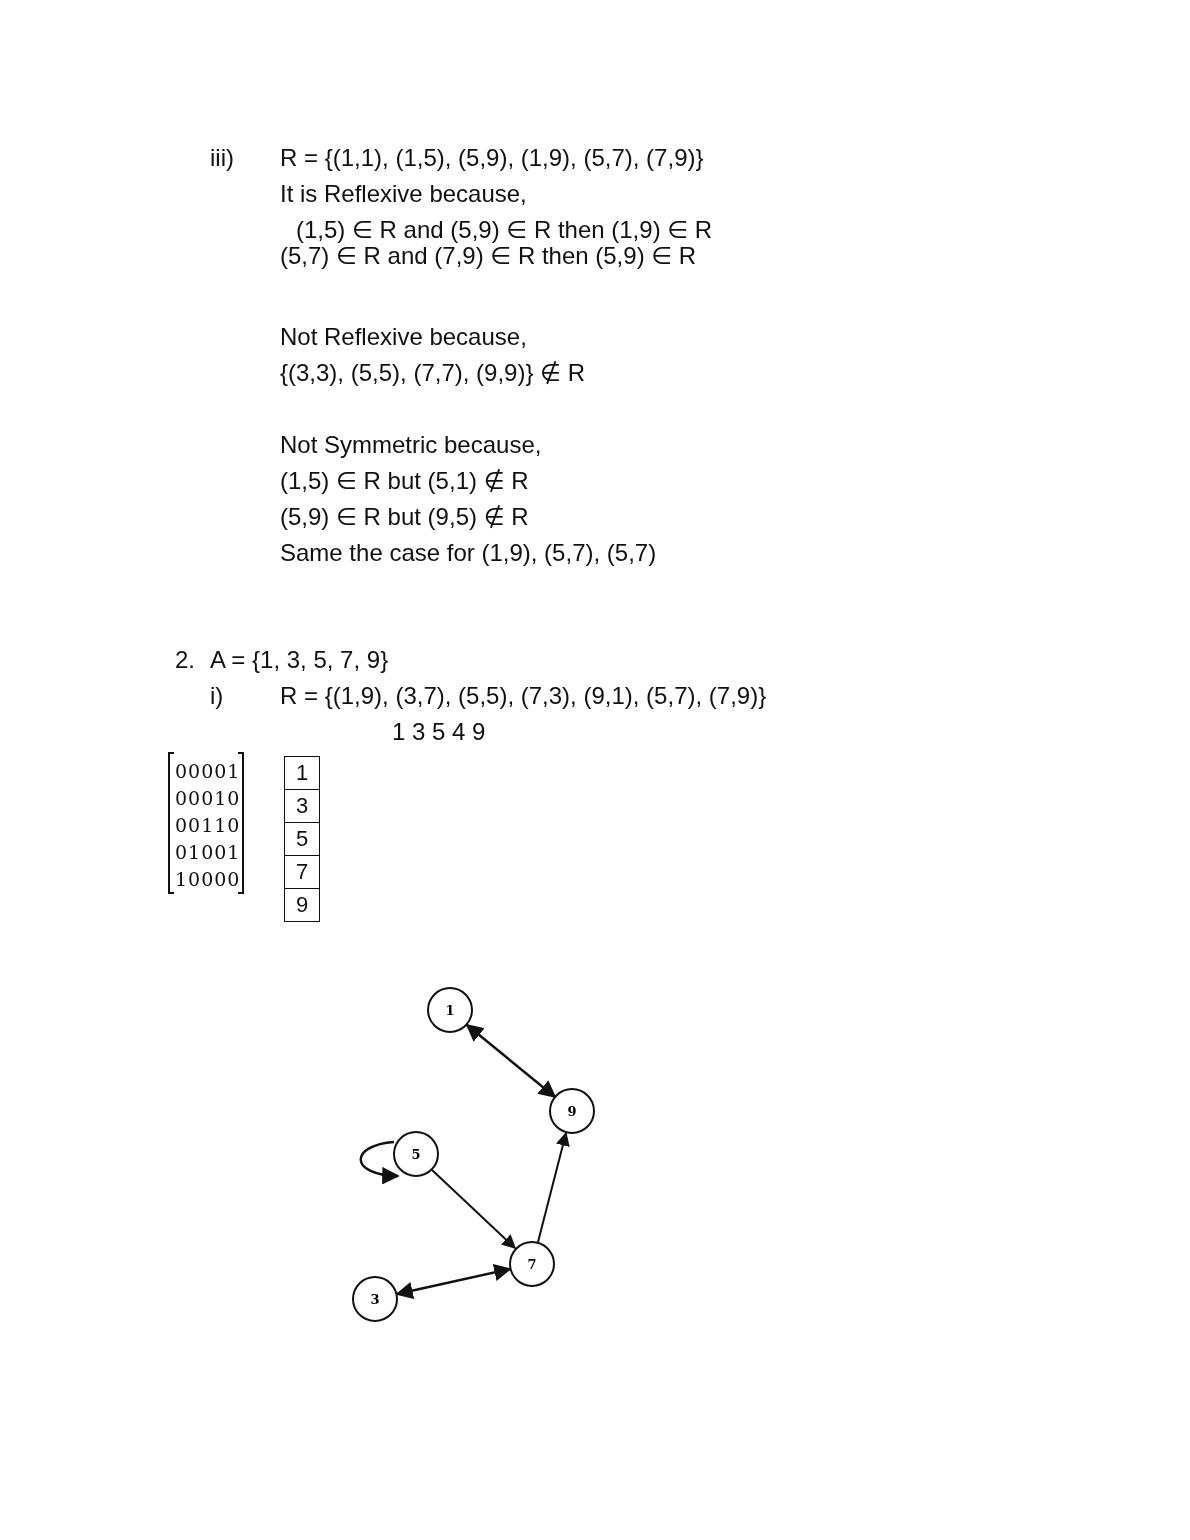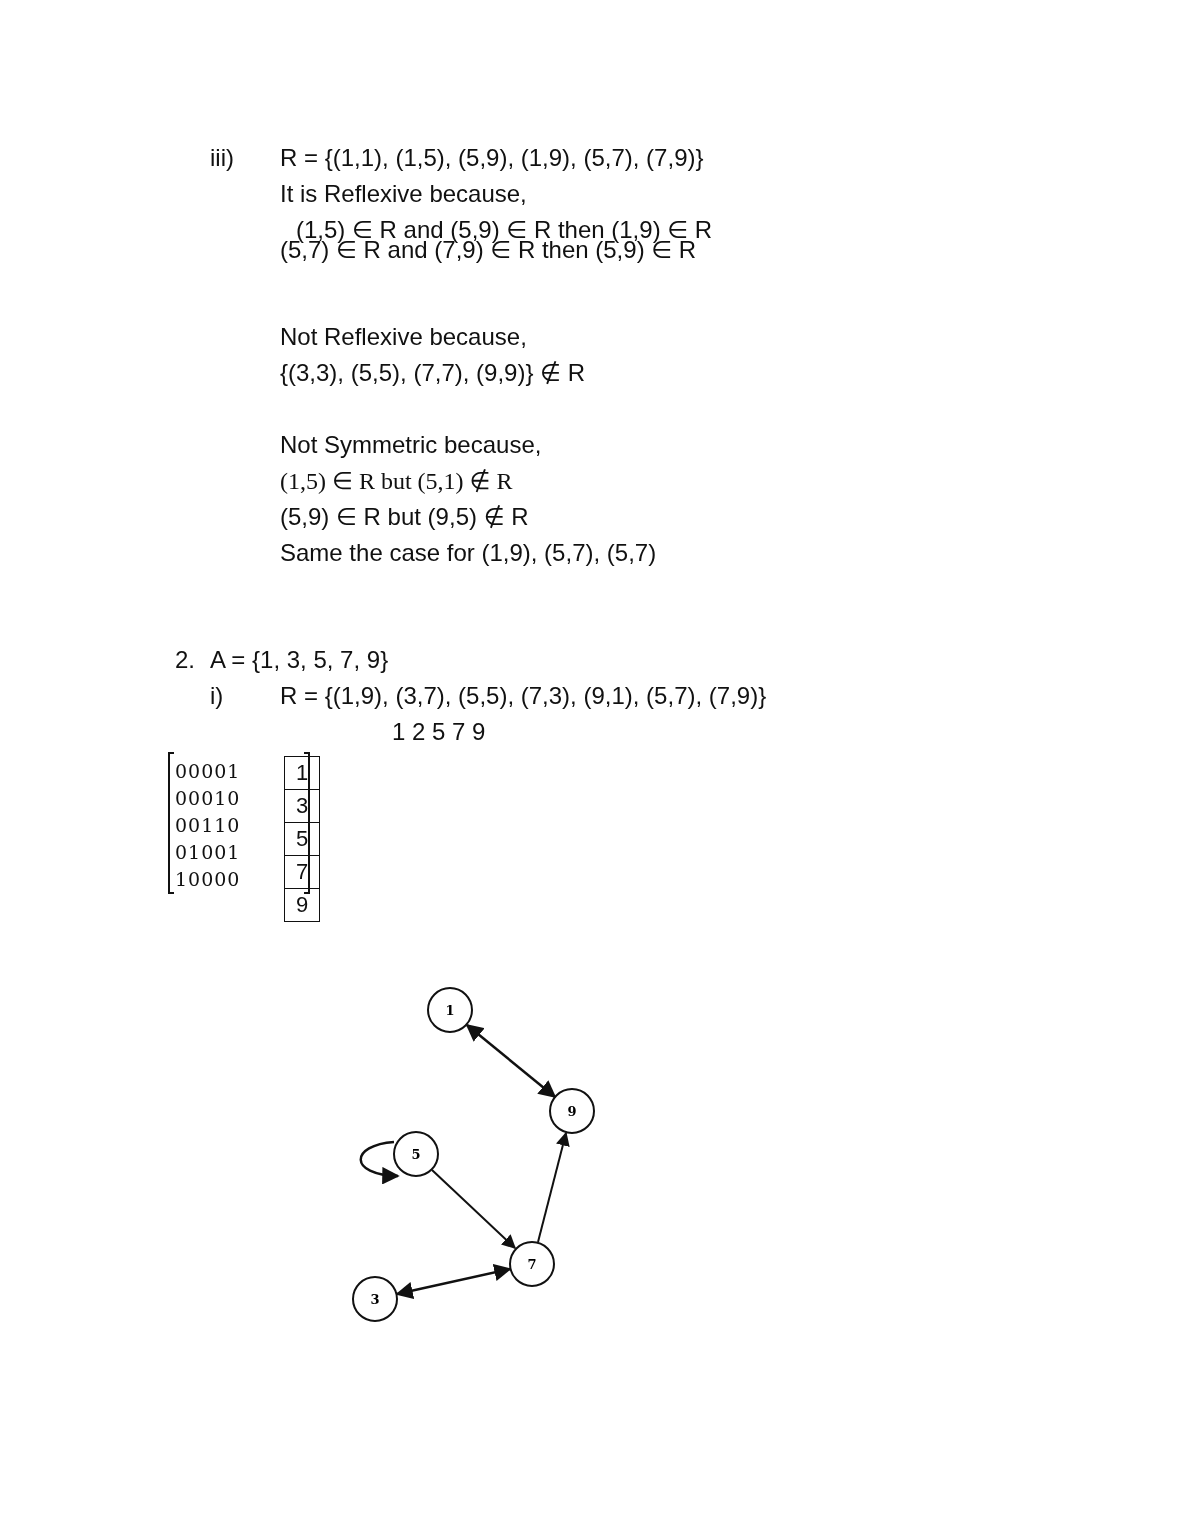--- a/index.html
+++ b/index.html
@@ -1,53 +1,53 @@
 <!DOCTYPE html>
 <html><head>
 <meta charset="utf-8">
 <style>
   html, body { margin:0; padding:0; background:#ffffff; }
   body { width:1190px; height:1540px; position:relative; overflow:hidden;
          font-family:"Liberation Sans", "DejaVu Sans", sans-serif; color:#111; }
   .line { position:absolute; font-size:24px; line-height:26px; white-space:pre; }
-  .matrix { position:absolute; left:168px; top:752px; width:106px; height:140px;padding-left:36px; }
+  .matrix { position:absolute; left:168px; top:752px; width:76px; height:140px; }
   .matrix .brk { position:absolute; top:0; width:4px; height:138px; border:2px solid #111; }
   .matrix .brk.l { left:0; border-right:none; }
   .matrix .brk.r { right:0; border-left:none; }
   .matrix .rows { position:absolute; left:7px; top:6px; font-family:"DejaVu Serif", serif;
                   font-size:19px; line-height:27px; letter-spacing:1px; }
   .matrix .row { display:block; }
   .vec { position:absolute; left:284px; top:756px; border-collapse:collapse; }
   .vec td { border:1px solid #111; width:34px; height:32px; text-align:center;
             font-size:22px; padding:0; }
   svg.graph { position:absolute; left:0; top:0; }
   svg.graph text { font-family:"DejaVu Serif", serif; font-size:13px; font-weight:bold; }
 </style>
 </head>
 <body>
 
 <div class="line" style="left:210px;top:145px;">iii)</div>
 <div class="line" style="left:280px;top:145px;">R = {(1,1), (1,5), (5,9), (1,9), (5,7), (7,9)}</div>
 <div class="line" style="left:280px;top:181px;">It is Reflexive because,</div>
 <div class="line" style="left:280px;top:217px;margin-left:16px;">(1,5) ∈ R and (5,9) ∈ R then (1,9) ∈ R</div>
-<div class="line" style="left:280px;top:237px;text-align:right;">(5,7) ∈ R and (7,9) ∈ R then (5,9) ∈ R</div>
+<div class="line" style="left:280px;top:243px;text-align:right;">(5,7) ∈ R and (7,9) ∈ R then (5,9) ∈ R</div>
 
 <div class="line" style="left:280px;top:324px;">Not Reflexive because,</div>
 <div class="line" style="left:280px;top:360px;">{(3,3), (5,5), (7,7), (9,9)} ∉ R</div>
 
 <div class="line" style="left:280px;top:432px;">Not Symmetric because,</div>
-<div class="line" style="left:280px;top:468px;font-family:Liberation Serif, serif;">(1,5) ∈ R but (5,1) ∉ R</div>
+<div class="line" style="left:280px;top:468px;">(1,5) ∈ R but (5,1) ∉ R</div>
 <div class="line" style="left:280px;top:504px;">(5,9) ∈ R but (9,5) ∉ R</div>
 <div class="line" style="left:280px;top:540px;">Same the case for (1,9), (5,7), (5,7)</div>
 
 <div class="line" style="left:175px;top:647px;">2.</div>
 <div class="line" style="left:210px;top:647px;">A = {1, 3, 5, 7, 9}</div>
 <div class="line" style="left:210px;top:683px;">i)</div>
 <div class="line" style="left:280px;top:683px;">R = {(1,9), (3,7), (5,5), (7,3), (9,1), (5,7), (7,9)}</div>
-<div class="line" style="left:392px;top:719px;">1 2 5 7 9</div>
+<div class="line" style="left:392px;top:719px;">1 3 5 4 9</div>
 
 <div class="matrix">
   <div class="brk l"></div>
   <div class="brk r"></div>
   <div class="rows">
     <span class="row">00001</span>
     <span class="row">00010</span>
     <span class="row">00110</span>
     <span class="row">01001</span>
     <span class="row">10000</span>

